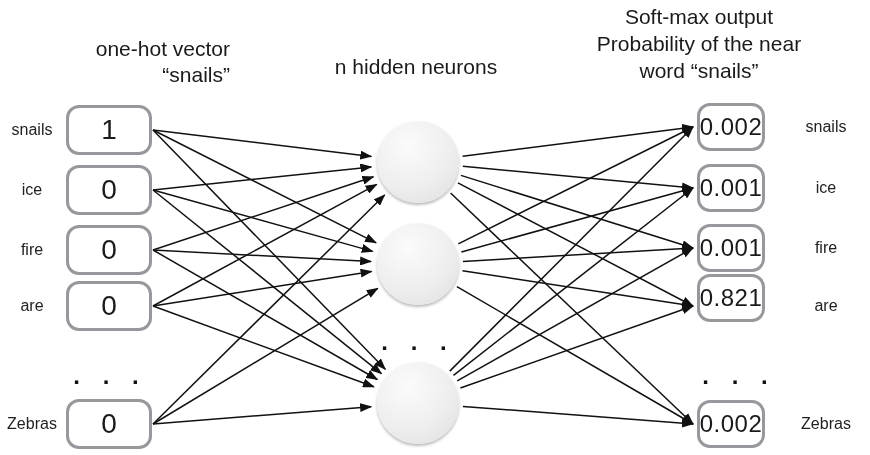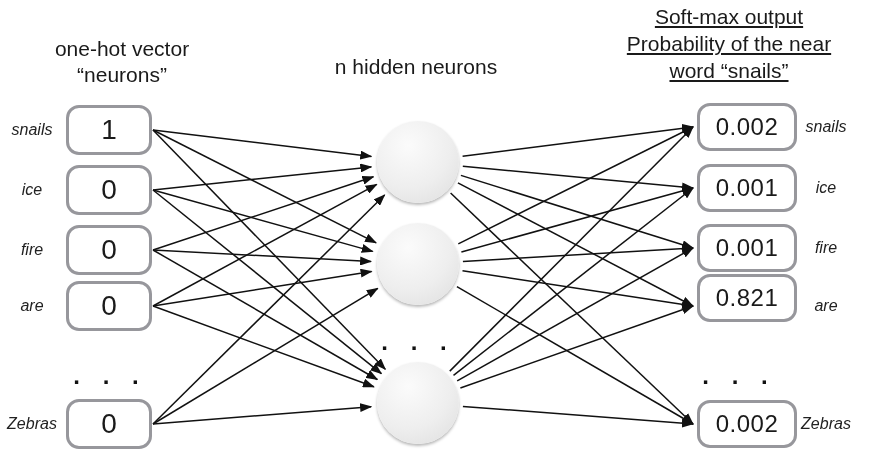--- a/index.html
+++ b/index.html
@@ -3,33 +3,33 @@
 <meta charset="utf-8">
 <style>
   html,body{margin:0;padding:0;background:#fff;}
   .canvas{
     position:relative;width:870px;height:455px;background:#ffffff;
     font-family:"Liberation Sans", sans-serif;color:#1a1a1a;overflow:hidden;
   }
   svg.edges{position:absolute;left:0;top:0;width:870px;height:455px;}
   .edge{stroke:#111111;stroke-width:1.5;fill:none;}
   .title{position:absolute;text-align:center;font-size:21px;line-height:26px;color:#1a1a1a;}
-  .title-left{left:14px;top:36px;width:216px;}
+  .title-left{left:14px;top:36px;width:216px;text-align:right;}
   .title-mid{left:303px;top:54px;width:226px;}
-  .title-right{left:589px;top:3px;width:280px;line-height:27px;text-decoration:underline;}
+  .title-right{left:559px;top:3px;width:280px;line-height:27px;}
   .nodebox{
     position:absolute;box-sizing:border-box;background:#ffffff;
     border:3px solid #97979c;border-radius:13px;
     display:flex;align-items:center;justify-content:center;
   }
   .inbox{left:66px;width:86px;height:50px;font-size:28px;}
-  .outbox{left:697px;width:100px;height:48px;font-size:24px;letter-spacing:.5px;}
+  .outbox{left:697px;width:68px;height:48px;font-size:24px;letter-spacing:.5px;}
   .rowlabel{
     position:absolute;font-size:16px;color:#222222;text-align:center;
-    display:flex;align-items:center;justify-content:center;height:50px;font-style:italic;
+    display:flex;align-items:center;justify-content:center;height:50px;
   }
   .lbl-left{left:0;width:64px;}
   .lbl-right{left:789px;width:74px;height:48px;}
   .neuron{
     position:absolute;left:377px;width:82px;height:82px;border-radius:50%;
     background:radial-gradient(circle at 38% 30%, #fbfbfb 0%, #eeeeee 55%, #dddddd 100%);
     box-shadow:0 2px 3px rgba(0,0,0,0.28);
   }
   .dots{
     position:absolute;font-size:24px;font-weight:900;letter-spacing:8px;
@@ -74,21 +74,21 @@
       <line x1="456.9" y1="286.6" x2="693.0" y2="424.0" class="edge" marker-end="url(#ah)"></line>
       <line x1="449.8" y1="371.1" x2="693.0" y2="127.0" class="edge" marker-end="url(#ah)"></line>
       <line x1="453.5" y1="375.3" x2="693.0" y2="188.0" class="edge" marker-end="url(#ah)"></line>
       <line x1="457.2" y1="380.9" x2="693.0" y2="248.0" class="edge" marker-end="url(#ah)"></line>
       <line x1="460.4" y1="388.0" x2="693.0" y2="306.0" class="edge" marker-end="url(#ah)"></line>
       <line x1="462.9" y1="406.4" x2="693.0" y2="424.0" class="edge" marker-end="url(#ah)"></line>
     </svg>
 
   <div class="title title-left">
     <div>one-hot vector</div>
-    <div>“neurons”</div>
+    <div>“snails”</div>
   </div>
   <div class="title title-mid">n hidden neurons</div>
   <div class="title title-right">
     <div>Soft-max output</div>
     <div>Probability of the near</div>
     <div>word “snails”</div>
   </div>
 
   <div class="rowlabel lbl-left" style="top:105px">snails</div>
   <div class="rowlabel lbl-left" style="top:165px">ice</div>

